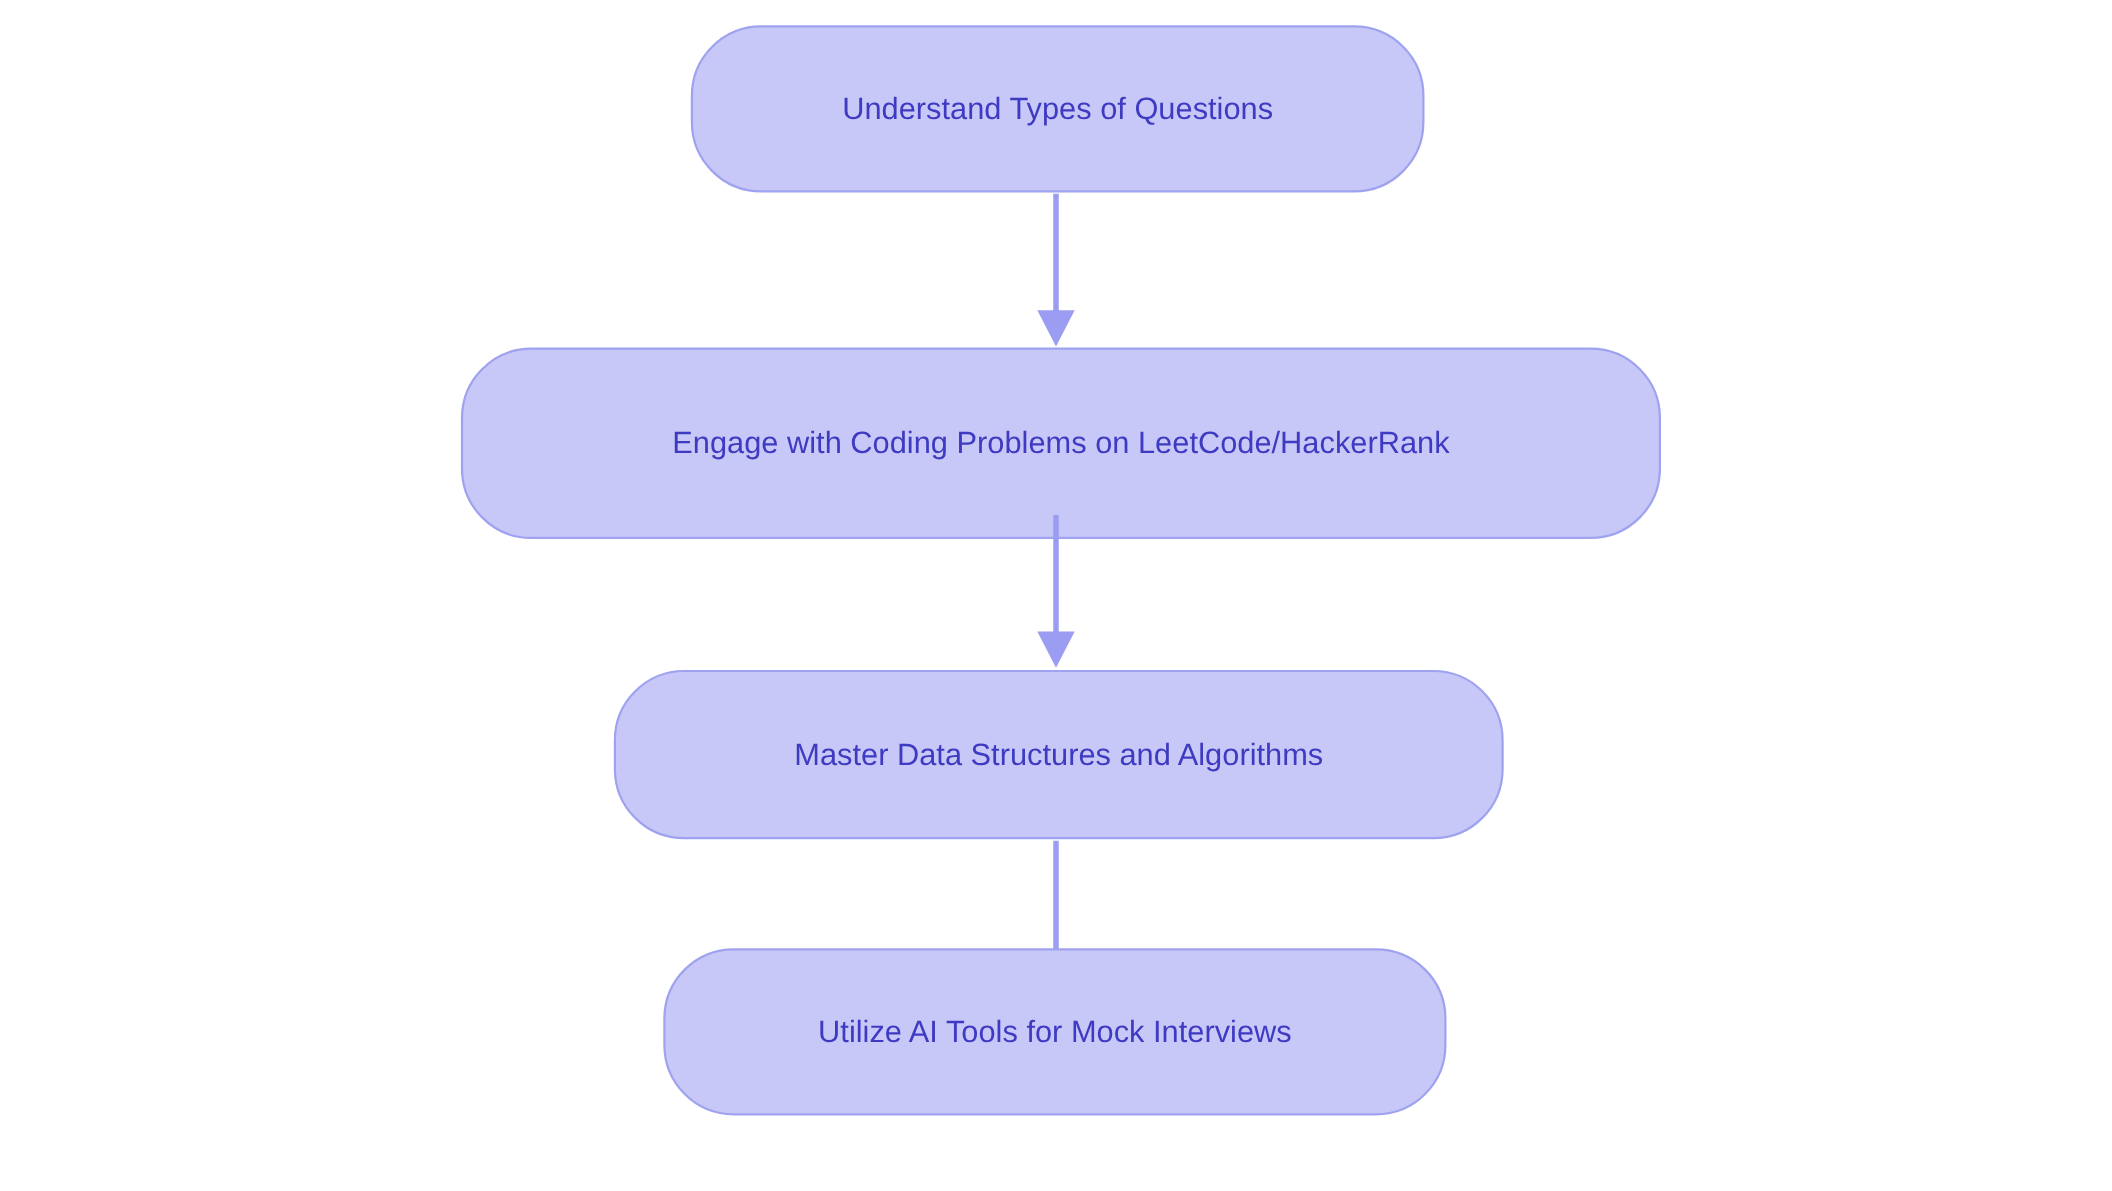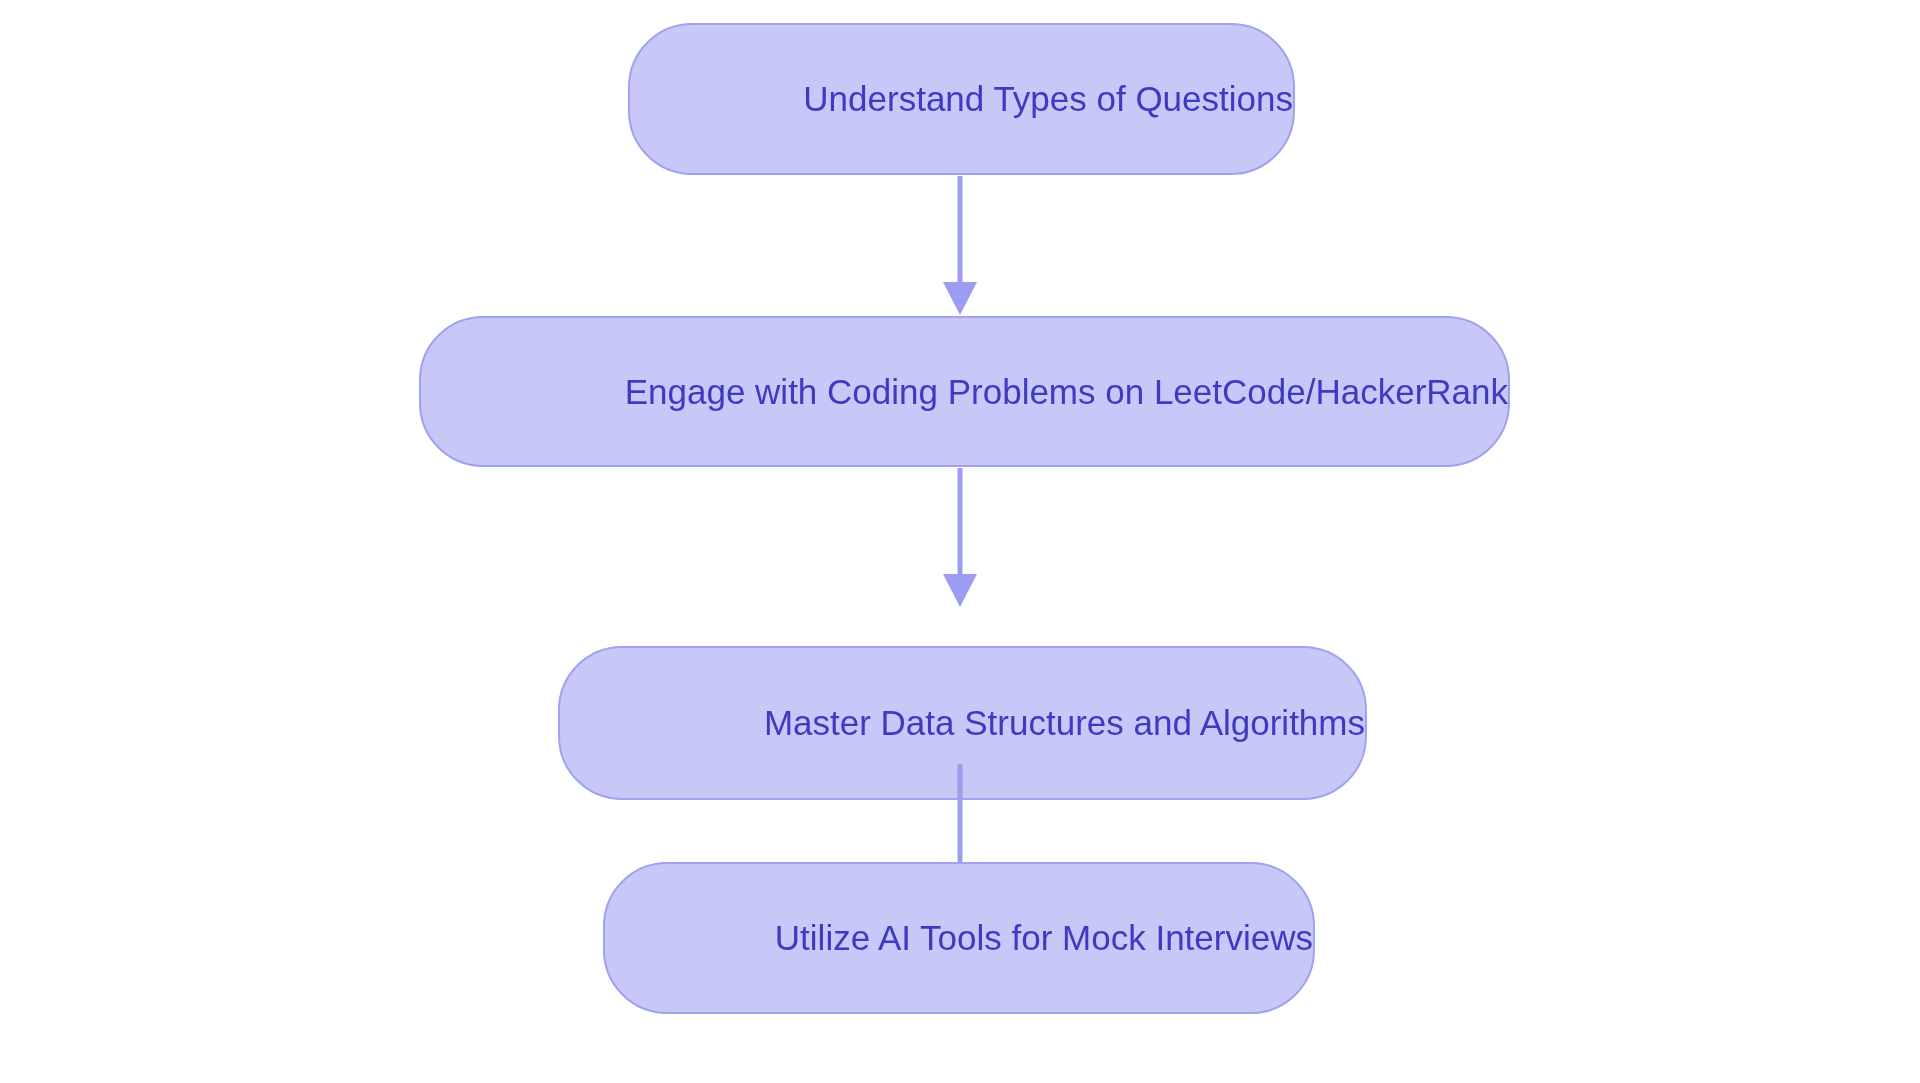--- a/index.html
+++ b/index.html
@@ -20,33 +20,33 @@
     width: 1920px;
     height: 1083px;
     background: var(--background);
     overflow: hidden;
     font-family: "Liberation Sans", "DejaVu Sans", sans-serif;
   }
   .node {
     position: absolute;
     display: flex;
     align-items: center;
-    justify-content: flex-end;
+    justify-content: center;
     background: var(--node-fill);
     border: 2px solid var(--node-border);
     border-radius: 64px;
     color: var(--node-text);
-    font-size: 35px;
+    font-size: 28px;
     line-height: 1.2;
     text-align: center;
     white-space: nowrap;
   }
   .node-1 { left: 628px; top: 23px;  width: 667px;  height: 152px; }
-  .node-2 { left: 419px; top: 316px; width: 1091px; height: 151px; }
-  .node-3 { left: 558px; top: 609px; width: 809px;  height: 154px; margin-top: 37px; }
+  .node-2 { left: 419px; top: 316px; width: 1091px; height: 174px; }
+  .node-3 { left: 558px; top: 609px; width: 809px;  height: 154px; }
   .node-4 { left: 603px; top: 862px; width: 712px;  height: 152px; }
   .arrow {
     position: absolute;
     left: 930px;
     width: 60px;
     height: 140px;
   }
   .arrow-1 { top: 176px; }
   .arrow-2 { top: 468px; }
   .arrow-3 { top: 764px; }

